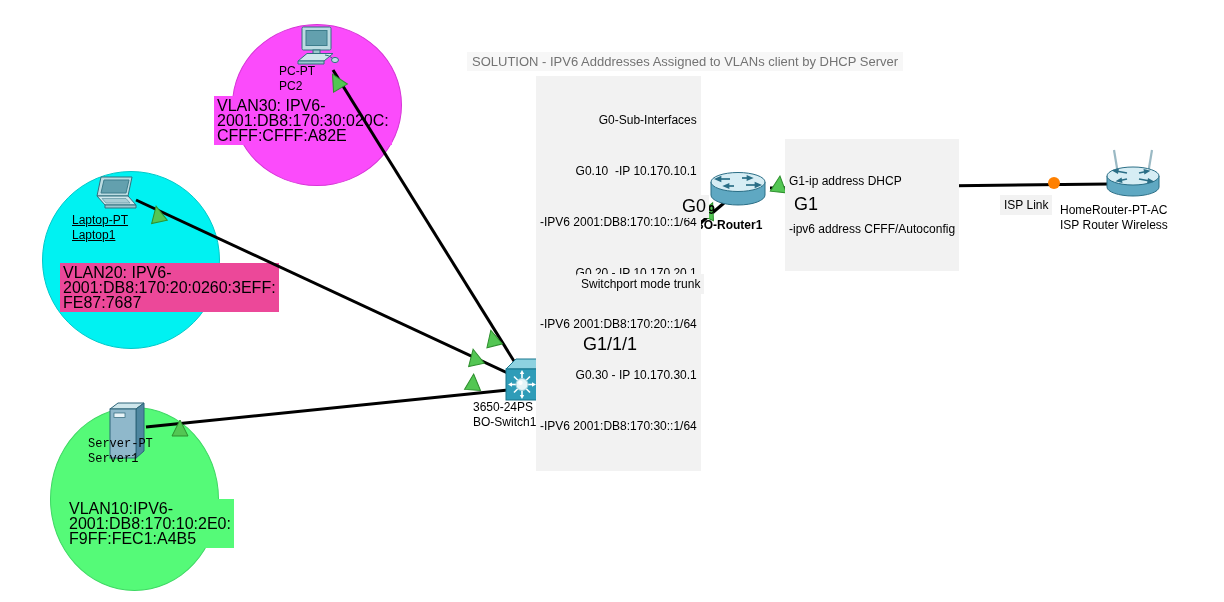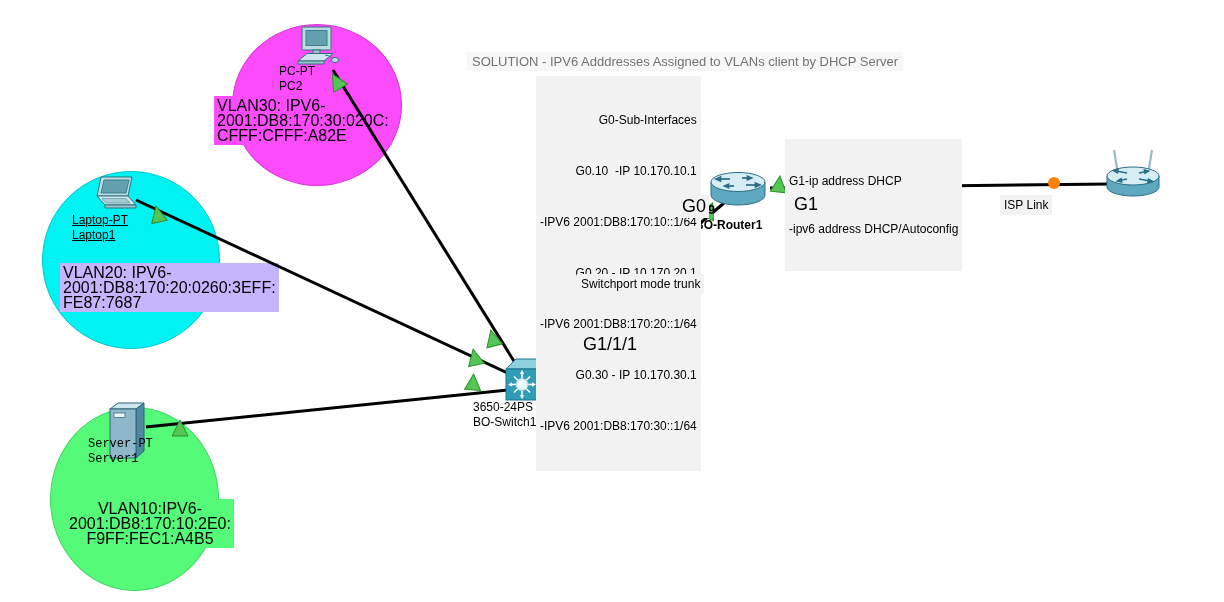--- a/index.html
+++ b/index.html
@@ -6,21 +6,21 @@
   #canvas{
     position:relative;width:1224px;height:602px;background:#ffffff;overflow:hidden;
     font-family:"Liberation Sans", sans-serif;color:#000;
   }
   .circle{position:absolute;border-radius:50%;}
   .circle.magenta{background:#fb4bfb;border:1px solid #d636d6;}
   .circle.cyan{background:#00f2f2;border:1px solid #00c9c9;}
   .circle.green{background:#55fa78;border:1px solid #3ed863;}
   .vlan-label{position:absolute;font-size:16px;line-height:15px;padding:2px 3px;white-space:nowrap;}
   .vlan-label.magenta{background:#fb4bfb;}
-  .vlan-label.cyan{background:#c4b5fd;}
+  .vlan-label.cyan{background:#ec4899;}
   .vlan-label.green{background:#55fa78;}
   .note{position:absolute;background:#f2f2f2;font-size:12px;line-height:16px;padding:2px 4px;white-space:pre;}
   .note .ln{white-space:pre;}
   .title-note{position:absolute;background:#f7f7f7;color:#737373;font-size:13px;padding:2px 5px;white-space:nowrap;margin-top:31px;}
   .port-label{position:absolute;background:#f2f2f2;font-size:18px;padding:1px 3px;white-space:nowrap;}
   .dev-label{position:absolute;font-size:12px;line-height:15px;text-align:left;white-space:nowrap;}
   .dev-icon{position:absolute;}
   svg{display:block;}
   #links{position:absolute;left:0;top:0;}
 </style>
@@ -36,21 +36,21 @@
   <div class="vlan-label magenta" style="left:214px;top:96px;">
     <div>VLAN30: IPV6-</div>
     <div>2001:DB8:170:30:020C:</div>
     <div>CFFF:CFFF:A82E</div>
   </div>
   <div class="vlan-label cyan" style="left:60px;top:263px;">
     <div>VLAN20: IPV6-</div>
     <div>2001:DB8:170:20:0260:3EFF:</div>
     <div>FE87:7687</div>
   </div>
-  <div class="vlan-label green" style="left:66px;top:499px;text-align:center;">
+  <div class="vlan-label green" style="left:66px;top:499px;">
     <div>VLAN10:IPV6-</div>
     <div>2001:DB8:170:10:2E0:</div>
     <div>F9FF:FEC1:A4B5</div>
   </div>
 
   <svg id="links" width="1224" height="602">
     <line x1="333" y1="70" x2="522" y2="374" stroke="#000" stroke-width="3"></line>
     <line x1="136" y1="200" x2="512" y2="375" stroke="#000" stroke-width="3"></line>
     <line x1="146" y1="427" x2="508" y2="390" stroke="#000" stroke-width="3"></line>
     <line x1="536" y1="363" x2="724" y2="203" stroke="#000" stroke-width="3"></line>
@@ -192,36 +192,40 @@
           <polygon points="12.5,21.6 17,20.5 16.4,23.8"></polygon>
         <line x1="38" y1="30" x2="49" y2="32"></line>
           <polygon points="51.5,32.4 47,33.5 47.6,30.2"></polygon>
         <line x1="38" y1="24" x2="45" y2="22.5"></line>
           <polygon points="47.5,22 43.5,21 44,24.2"></polygon>
         <line x1="26" y1="30" x2="19" y2="31.5"></line>
           <polygon points="16.5,32 20.5,33 20,29.8"></polygon>
       </g>
     </svg>
   </div>
+  <div class="dev-label" style="left:1060px;top:203px;width:146px;">
+    <div>HomeRouter-PT-AC</div>
+    <div>ISP Router Wireless</div>
+  </div>
 
   <div class="title-note" style="left:467px;top:21px;">SOLUTION - IPV6 Adddresses Assigned to VLANs client by DHCP Server</div>
 
   <div class="note" style="left:536px;top:76px;line-height:17px;text-align:right;">
     <div class="ln">G0-Sub-Interfaces</div>
     <div class="ln">G0.10  -IP 10.170.10.1</div>
     <div class="ln">-IPV6 2001:DB8:170:10::1/64</div>
     <div class="ln">G0.20 - IP 10.170.20.1</div>
     <div class="ln">-IPV6 2001:DB8:170:20::1/64</div>
     <div class="ln">G0.30 - IP 10.170.30.1</div>
     <div class="ln">-IPV6 2001:DB8:170:30::1/64</div>
   </div>
 
   <div class="note" style="left:785px;top:139px;">
     <div class="ln">G1-ip address DHCP</div>
-    <div class="ln">-ipv6 address DHCP/Autoconfig</div>
+    <div class="ln">-ipv6 address CFFF/Autoconfig</div>
   </div>
 
   <div class="note" style="left:557px;top:274px;margin-left:20px;">Switchport mode trunk</div>
 
   <div class="note" style="left:1000px;top:151px;margin-top:44px;">ISP Link</div>
 
   <div class="port-label" style="left:679px;top:195px;">G0</div>
   <div class="port-label" style="left:791px;top:193px;">G1</div>
   <div class="port-label" style="left:580px;top:333px;">G1/1/1</div>
 

